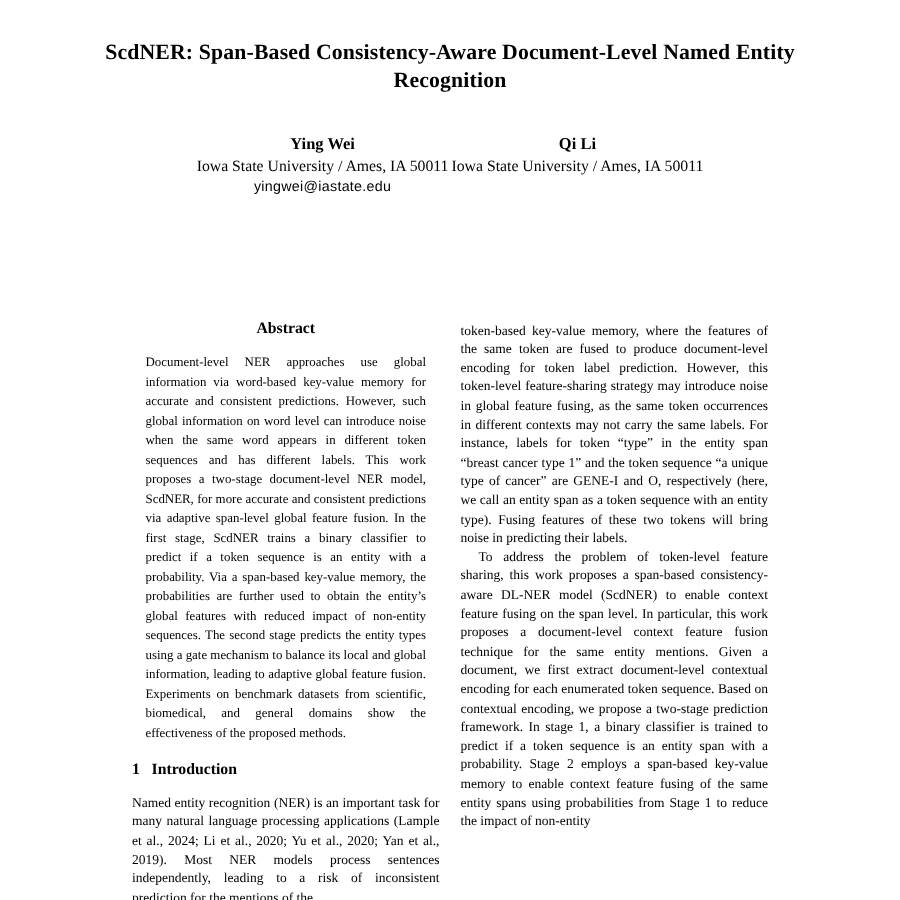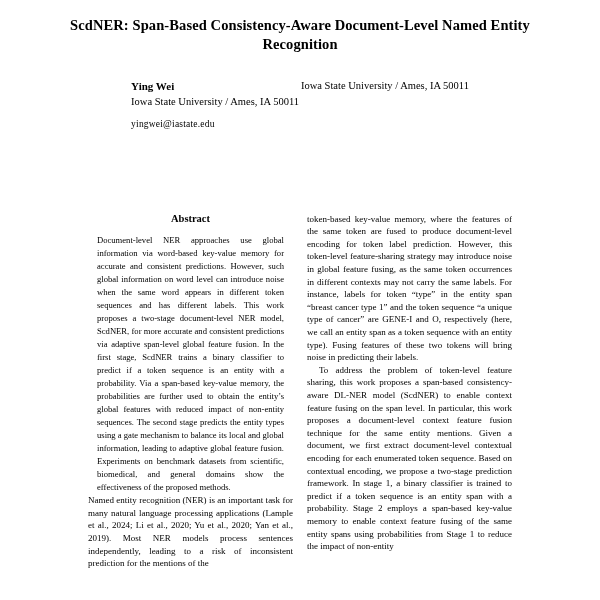--- a/index.html
+++ b/index.html
@@ -9,48 +9,48 @@
     background: #ffffff;
     overflow: hidden;
     font-family: "Liberation Serif", serif;
     color: #000000;
     -webkit-font-smoothing: antialiased;
   }
   .page {
     width: 600px;
     height: 600px;
     box-sizing: border-box;
-    padding-top: 16px;
+    padding-top: 26px;
   }
   .title {
     font-size: 14.5px;
     font-weight: bold;
     text-align: center;
     margin: 0 auto;
     width: 470px;
     line-height: 1.3;
     letter-spacing: 0.1px;
   }
   .authors {
     display: flex;
     justify-content: center;
     margin-top: 26px;
     gap: 2px;
   }
-  .author { }
+  .author { text-align: center; }
   .author-name {
     font-weight: bold;
     font-size: 11px;
     margin-bottom: 4px;
   }
   .author-affil { font-size: 10.5px; font-family: Liberation Serif, serif; }
   .author-email {
-    font-family: Liberation Serif, serif;
+    font-family: Liberation Sans, sans-serif;
     font-size: 9.5px;
-    margin-top: 12px;
+    margin-top: 2px;
     letter-spacing: 0.2px;
   }
   .columns {
     display: flex;
     gap: 14px;
     padding: 0 88px;
     margin-top: 84px;
   }
   .col {
     width: 205px;
@@ -95,32 +95,36 @@
 
   <h1 class="title">ScdNER: Span-Based Consistency-Aware Document-Level Named Entity Recognition</h1>
 
   <div class="authors">
     <div class="author">
       <div class="author-name">Ying Wei</div>
       <div class="author-affil">Iowa State University / Ames, IA 50011</div>
       <div class="author-email">yingwei@iastate.edu</div>
     </div>
     <div class="author">
+      <div class="author-name">Qi Li</div>
       <div class="author-affil">Iowa State University / Ames, IA 50011</div>
     </div>
   </div>
 
   <div class="columns">
 
     <div class="col">
       <div class="abstract">
         <div class="abstract-heading">Abstract</div>
         <p class="abstract-text">Document-level NER approaches use global information via word-based key-value memory for accurate and consistent predictions. However, such global information on word level can introduce noise when the same word appears in different token sequences and has different labels. This work proposes a two-stage document-level NER model, ScdNER, for more accurate and consistent predictions via adaptive span-level global feature fusion. In the first stage, ScdNER trains a binary classifier to predict if a token sequence is an entity with a probability. Via a span-based key-value memory, the probabilities are further used to obtain the entity’s global features with reduced impact of non-entity sequences. The second stage predicts the entity types using a gate mechanism to balance its local and global information, leading to adaptive global feature fusion. Experiments on benchmark datasets from scientific, biomedical, and general domains show the effectiveness of the proposed methods.</p>
       </div>
 
+      <div class="section-heading">
+        <span class="section-number">1</span><span>Introduction</span>
+      </div>
 
       <p>Named entity recognition (NER) is an important task for many natural language processing applications (Lample et al., 2024; Li et al., 2020; Yu et al., 2020; Yan et al., 2019). Most NER models process sentences independently, leading to a risk of inconsistent prediction for the mentions of the</p>
     </div>
 
     <div class="col">
       <p>token-based key-value memory, where the features of the same token are fused to produce document-level encoding for token label prediction. However, this token-level feature-sharing strategy may introduce noise in global feature fusing, as the same token occurrences in different contexts may not carry the same labels. For instance, labels for token “type” in the entity span “breast cancer type 1” and the token sequence “a unique type of cancer” are GENE-I and O, respectively (here, we call an entity span as a token sequence with an entity type). Fusing features of these two tokens will bring noise in predicting their labels.</p>
       <p class="indent">To address the problem of token-level feature sharing, this work proposes a span-based consistency-aware DL-NER model (ScdNER) to enable context feature fusing on the span level. In particular, this work proposes a document-level context feature fusion technique for the same entity mentions. Given a document, we first extract document-level contextual encoding for each enumerated token sequence. Based on contextual encoding, we propose a two-stage prediction framework. In stage 1, a binary classifier is trained to predict if a token sequence is an entity span with a probability. Stage 2 employs a span-based key-value memory to enable context feature fusing of the same entity spans using probabilities from Stage 1 to reduce the impact of non-entity</p>
     </div>
 
   </div>

